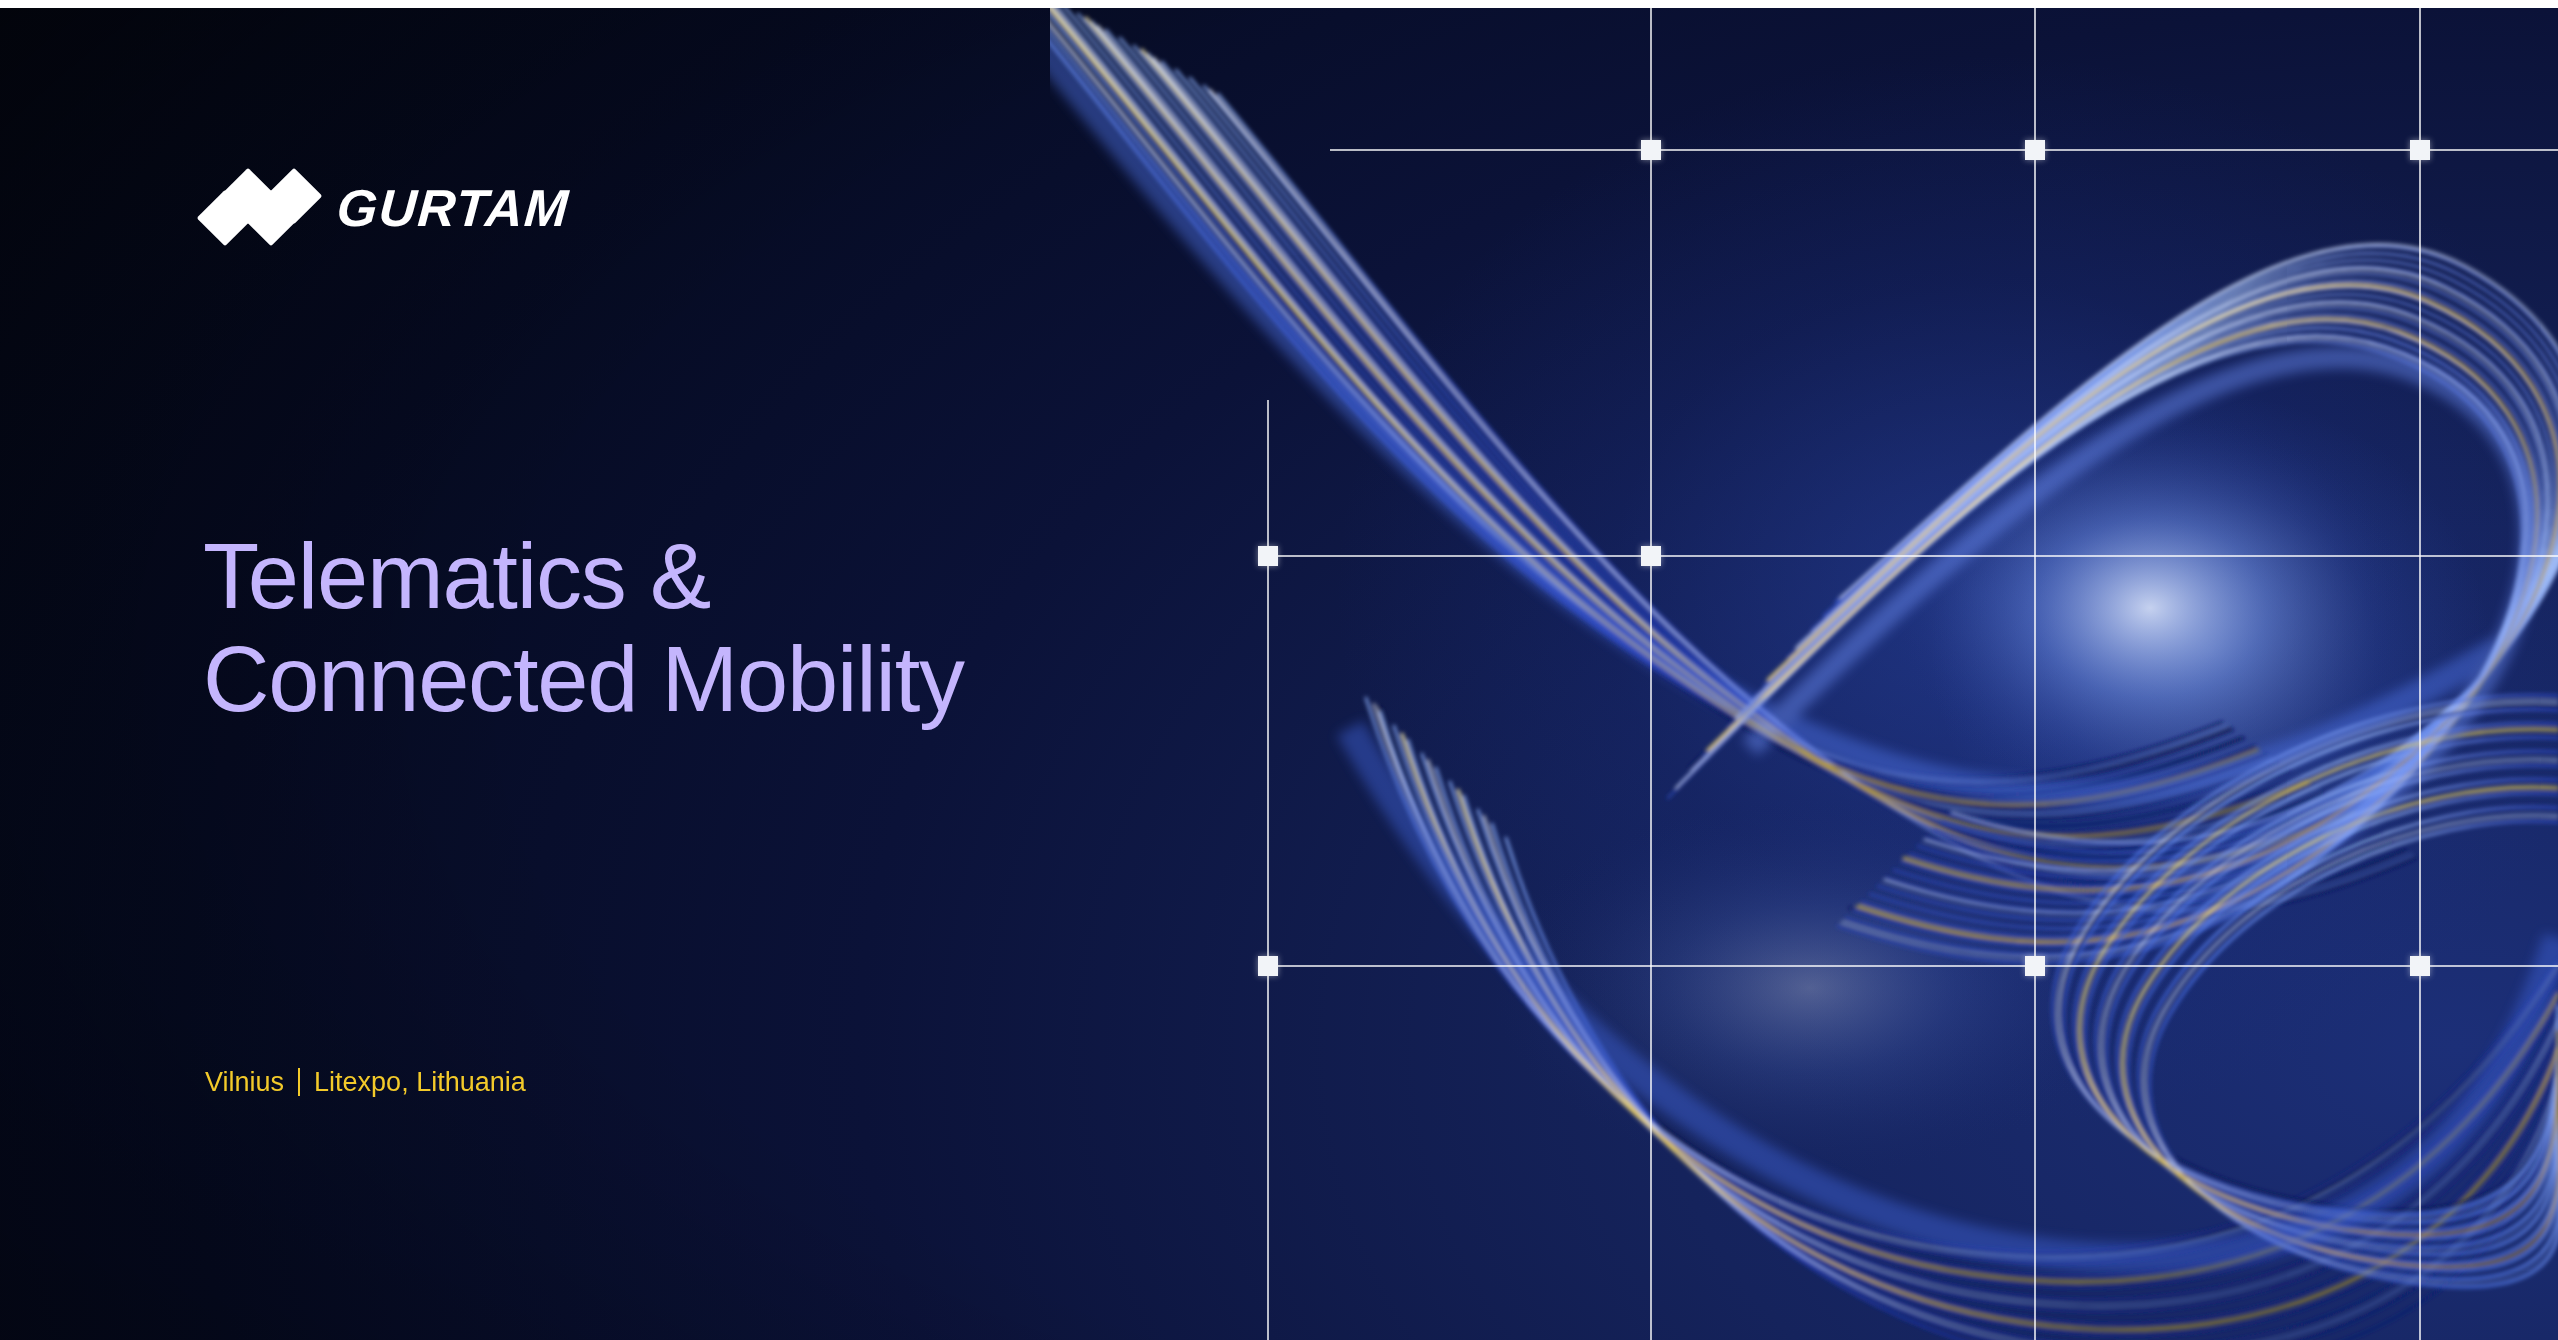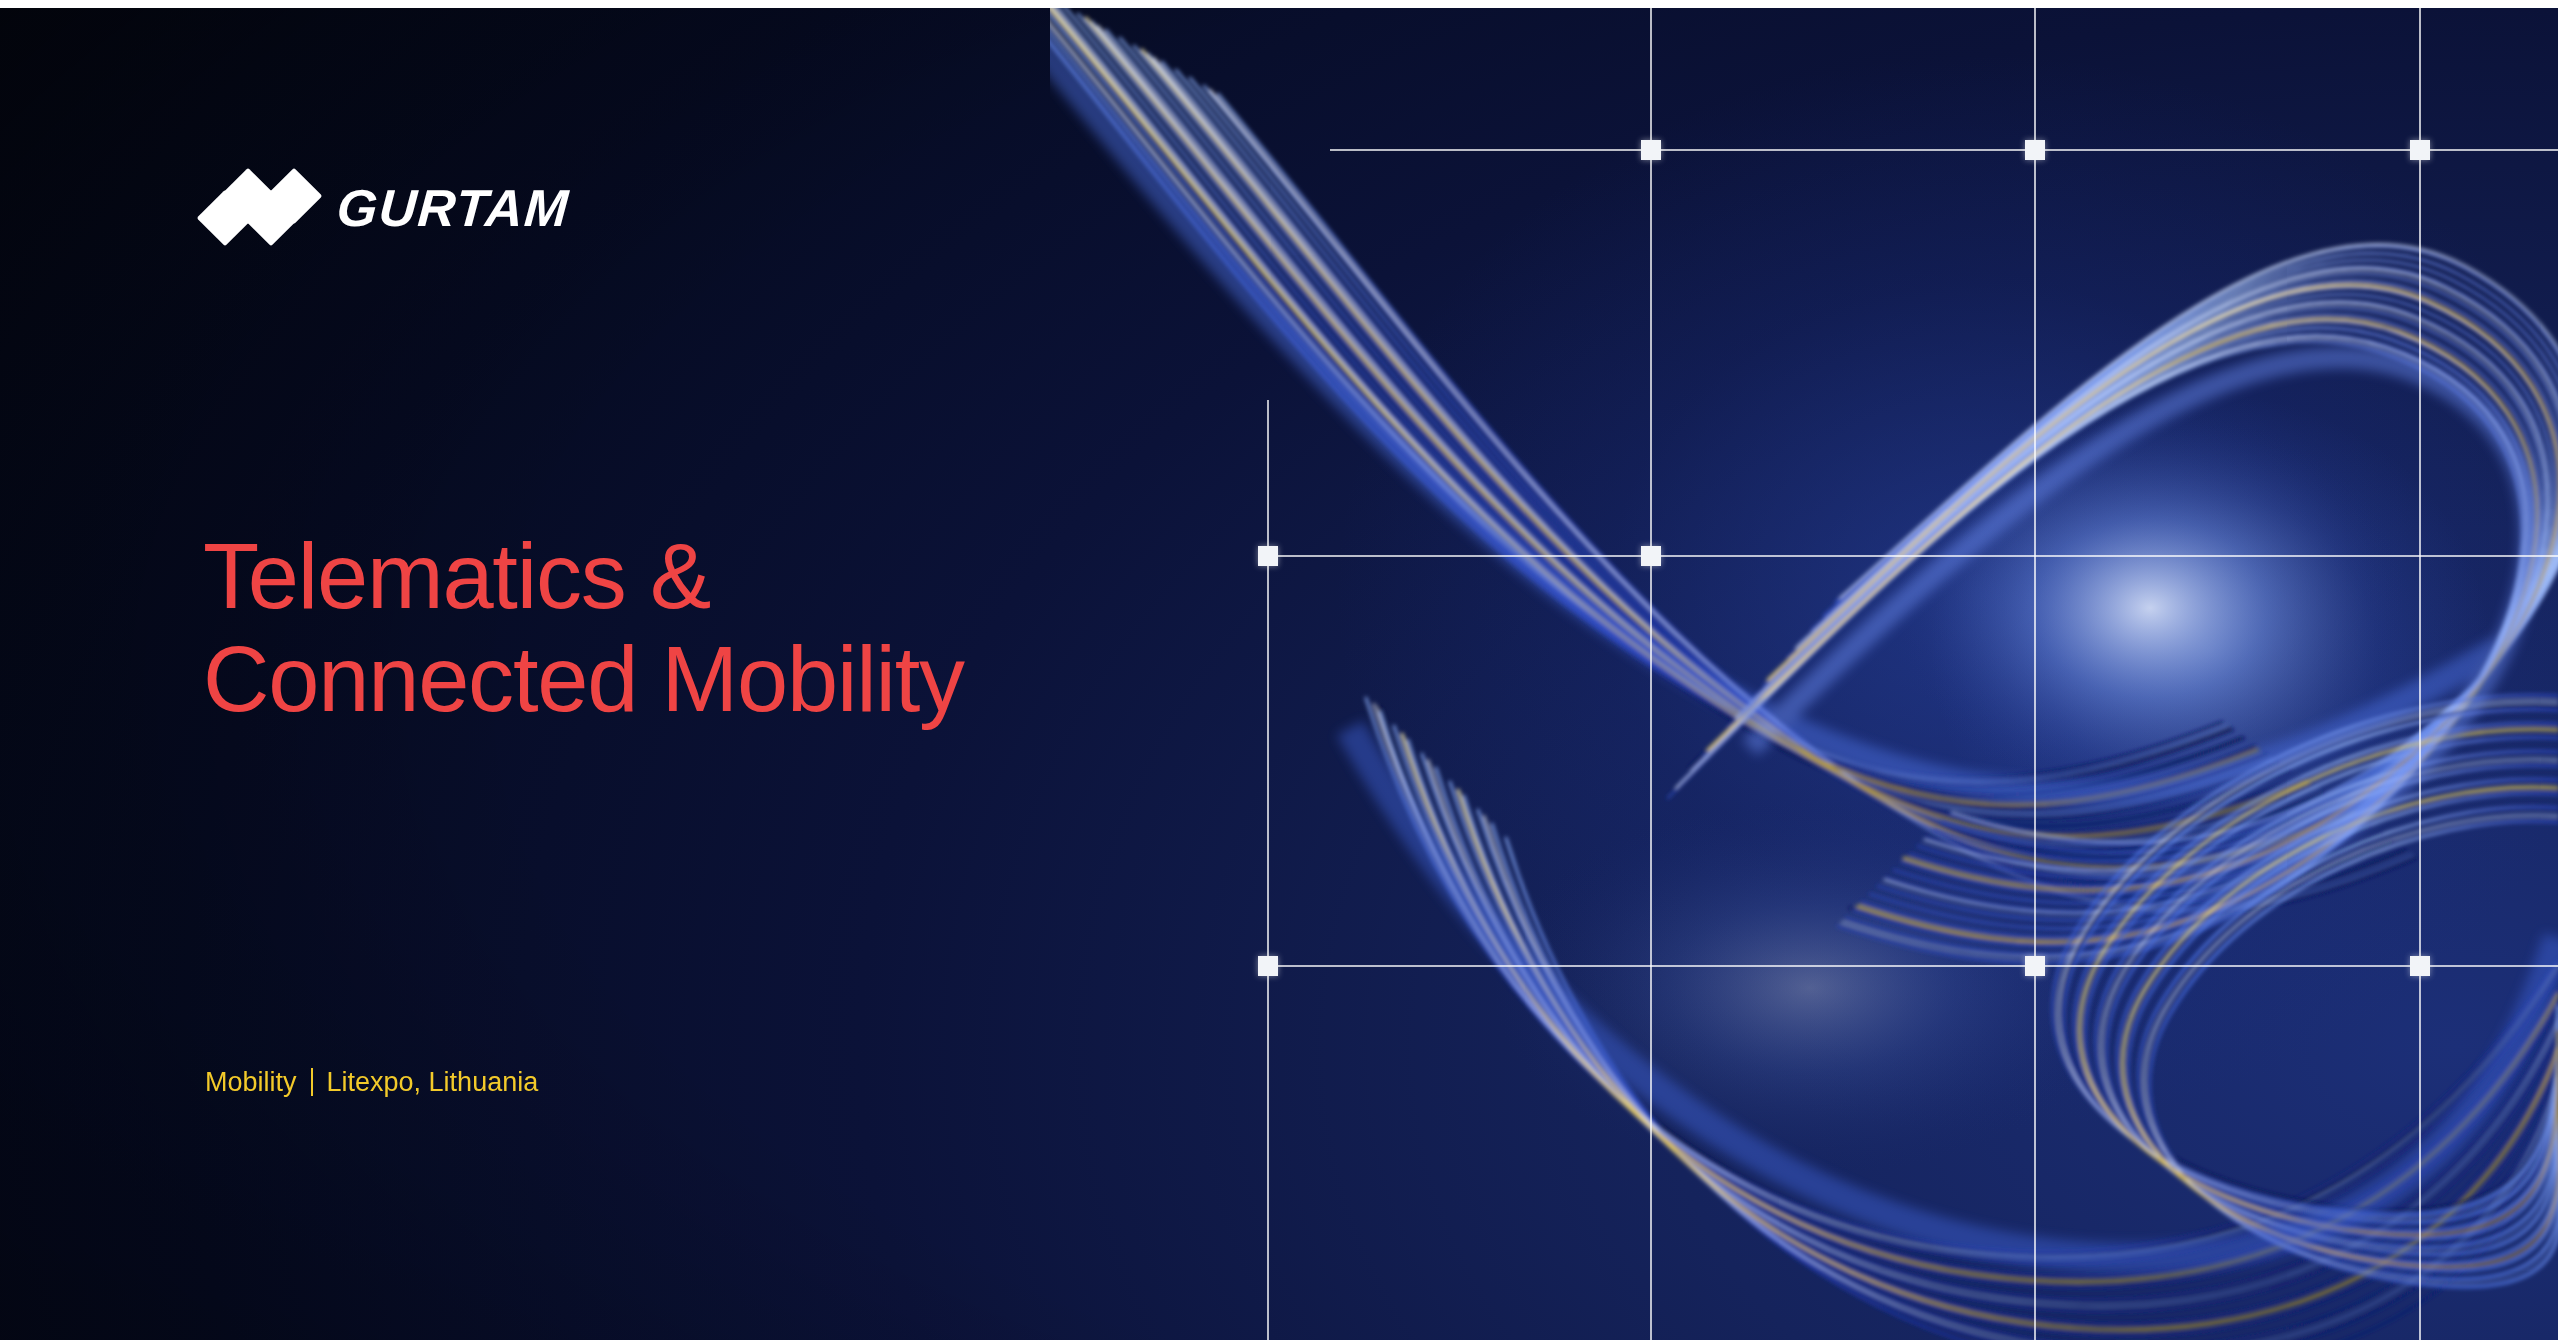--- a/index.html
+++ b/index.html
@@ -110,21 +110,21 @@
     letter-spacing:1.5px;
     font-style:italic;
     transform:skewX(-4deg);
     line-height:1;
     font-family:"Liberation Sans", sans-serif;
   }
 
   
   .headline {
     position:absolute; left:203px; top:525px;
-    color:#ef4444;
+    color:#c4b5fd;
     font-size:92px;
     font-weight:300;
     line-height:1.12;
     letter-spacing:-1.2px;
     white-space:pre-line;
     font-family:"Liberation Sans", sans-serif;
   }
 
   
   .date-block {
@@ -374,21 +374,21 @@
         <span class="dia d4"></span>
       </span>
       <span class="logo-word">GURTAM</span>
     </div>
 
     <h1 class="headline">Telematics &amp;
 Connected Mobility</h1>
 
     <div class="date-block">
       <div class="venue-row">
-        <span class="venue-text">Mobility</span>
+        <span class="venue-text">Vilnius</span>
         <span class="venue-sep"></span>
         <span class="venue-text">Litexpo, Lithuania</span>
       </div>
     </div>
 
   </div>
 
   <div class="top-strip"></div>
 </div>
 

